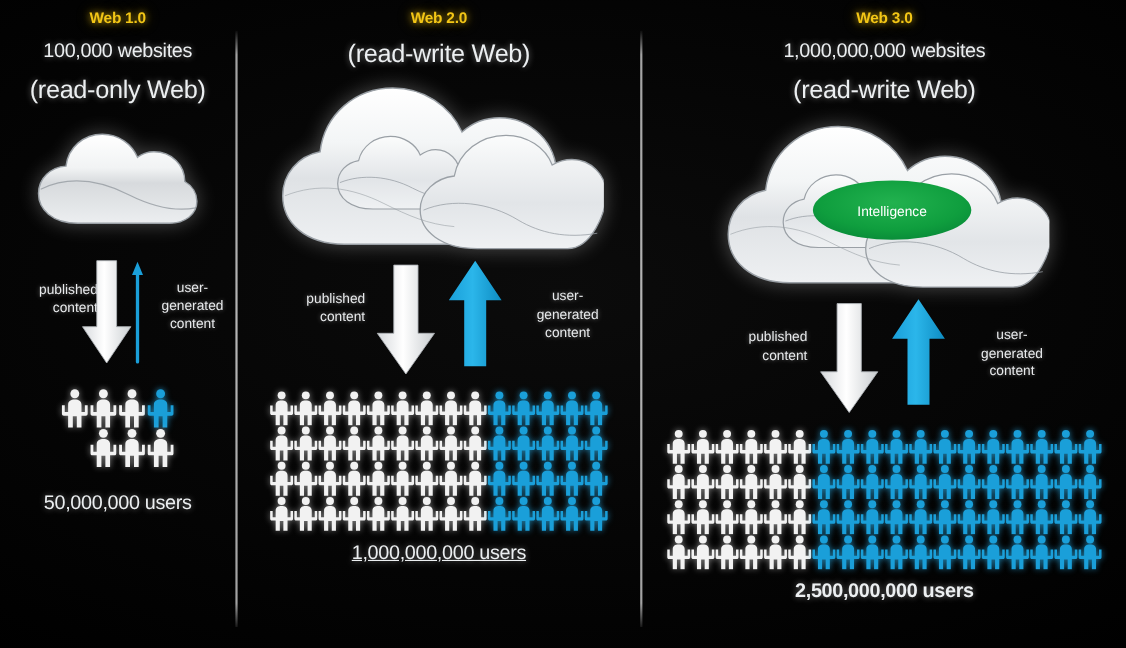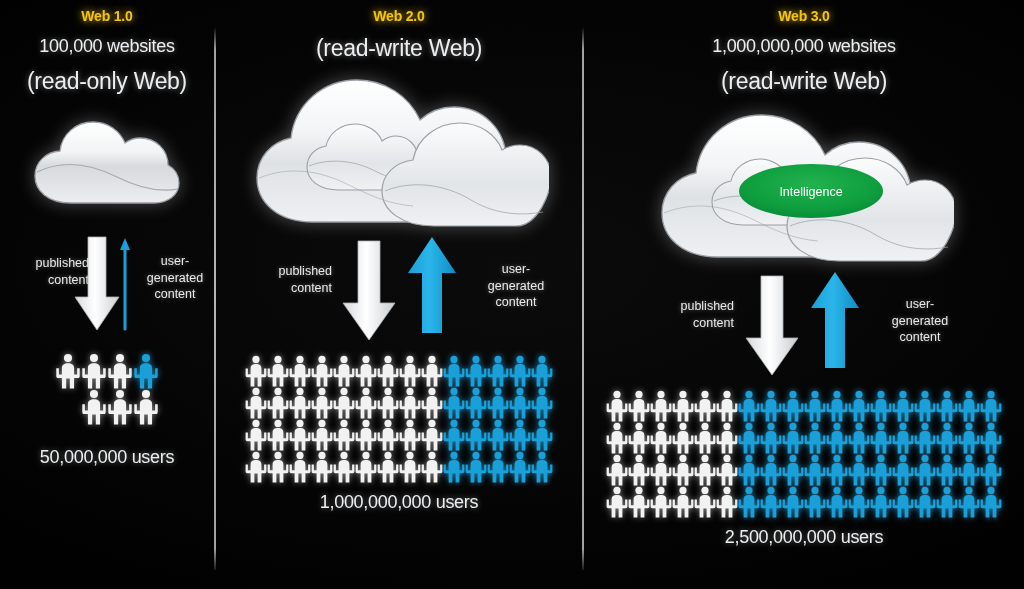--- a/index.html
+++ b/index.html
@@ -129,22 +129,22 @@
     display: block;
   }
 
   .users-count {
     font-size: 18px;
     color: #eceff1;
     letter-spacing: -0.3px;
     text-shadow: 0 0 6px rgba(255,255,255,0.45);
   }
   #users-count-1 { margin-top: 22px; }
-  #users-count-2 { margin-top: 9px; }
-  #users-count-3 { margin-top: 9px; }
+  #users-count-2 { margin-top: 9px; text-decoration: underline; }
+  #users-count-3 { margin-top: 9px; font-weight: bold; }
 </style>
 </head>
 <body>
 
 <div id="stage">
 
   <div class="divider" id="divider-1"></div>
   <div class="divider" id="divider-2"></div>
 
   <div class="column" id="col-web1">

